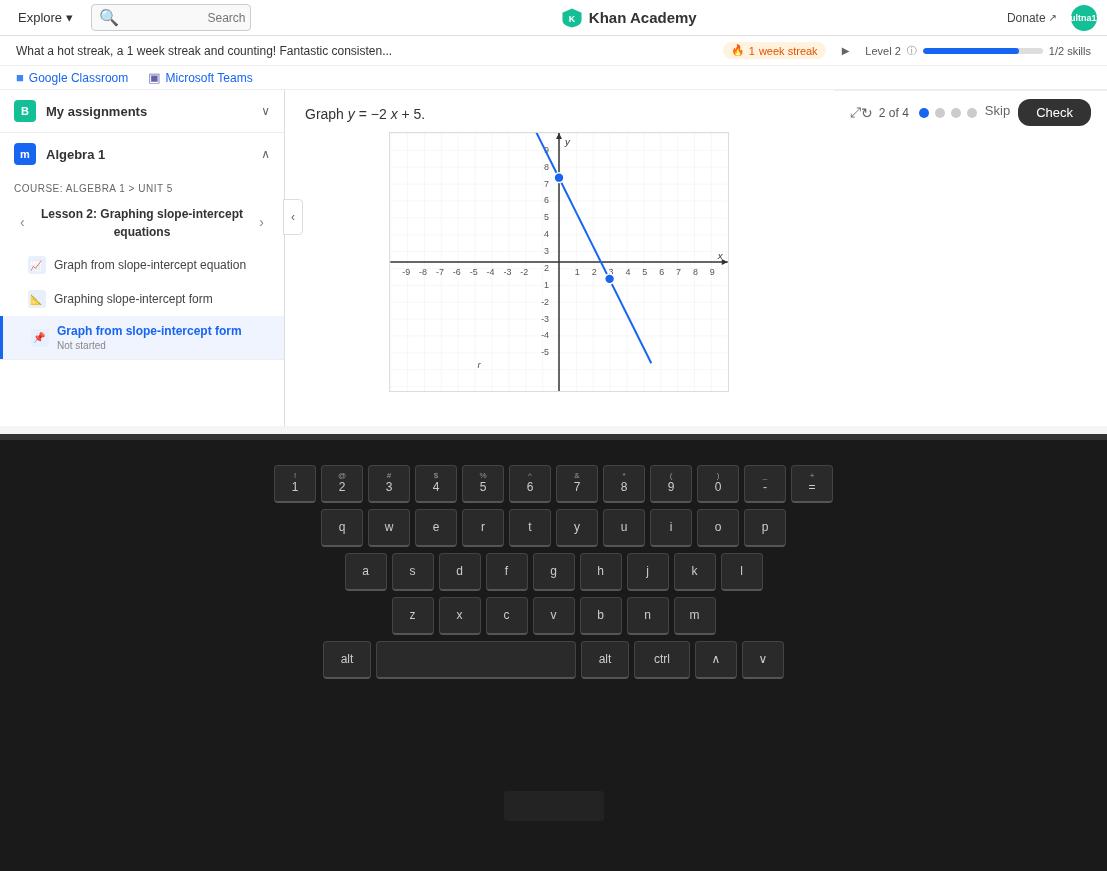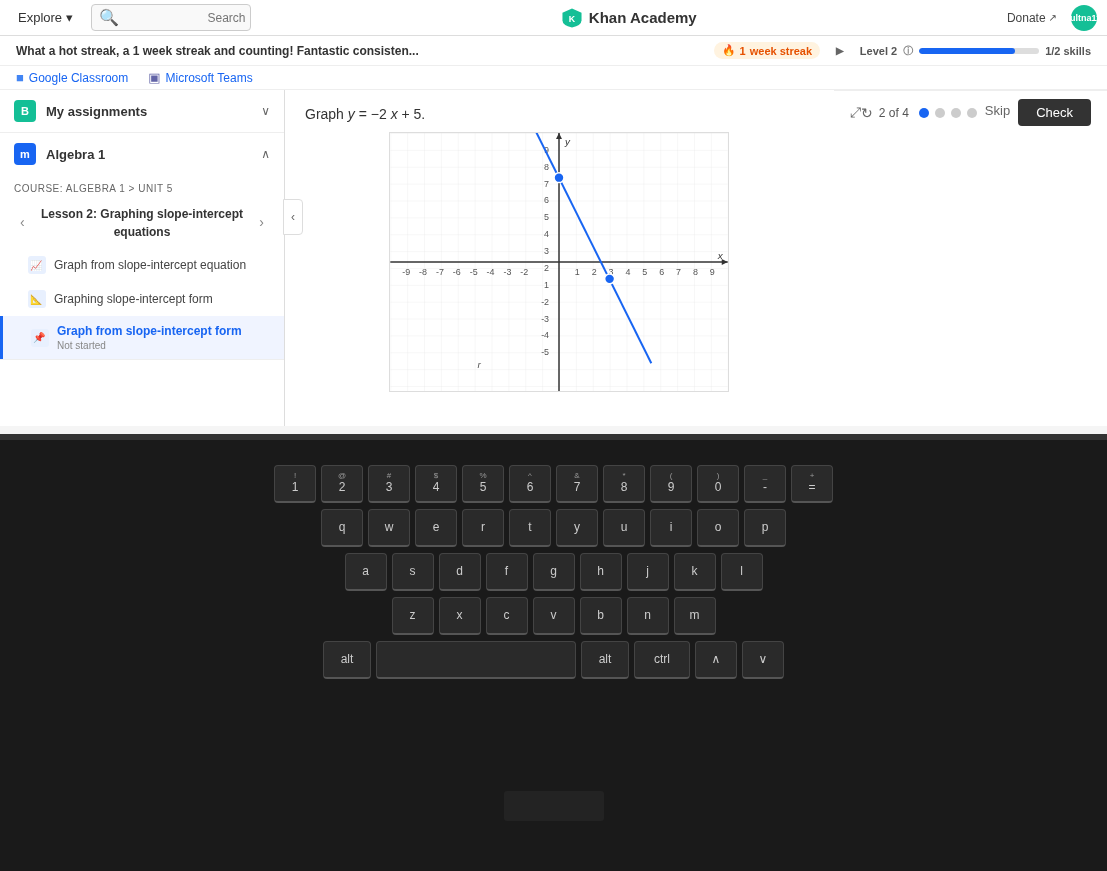--- a/index.html
+++ b/index.html
@@ -120,21 +120,20 @@
     
     .streak-bar {
       background: #fff;
       padding: 6px 16px;
       display: flex;
       align-items: center;
       font-size: 12px;
       color: #555;
       border-bottom: 1px solid #eee;
       gap: 16px;
-      font-weight: bold;
     }
 
     .streak-text {
       flex: 1;
       font-size: 12px;
       color: #333;
     }
 
     .streak-badge {
       display: flex;
@@ -405,21 +404,21 @@
       color: #666;
       font-size: 13px;
       cursor: pointer;
       padding: 4px 8px;
     }
 
     .check-btn {
       background: #333;
       color: #fff;
       border: none;
-      border-radius: 4px;
+      border-radius: 12px;
       padding: 6px 18px;
       font-size: 13px;
       cursor: pointer;
     }
 
     
     .keyboard-area {
       position: absolute;
       top: 445px;
       left: 0;

